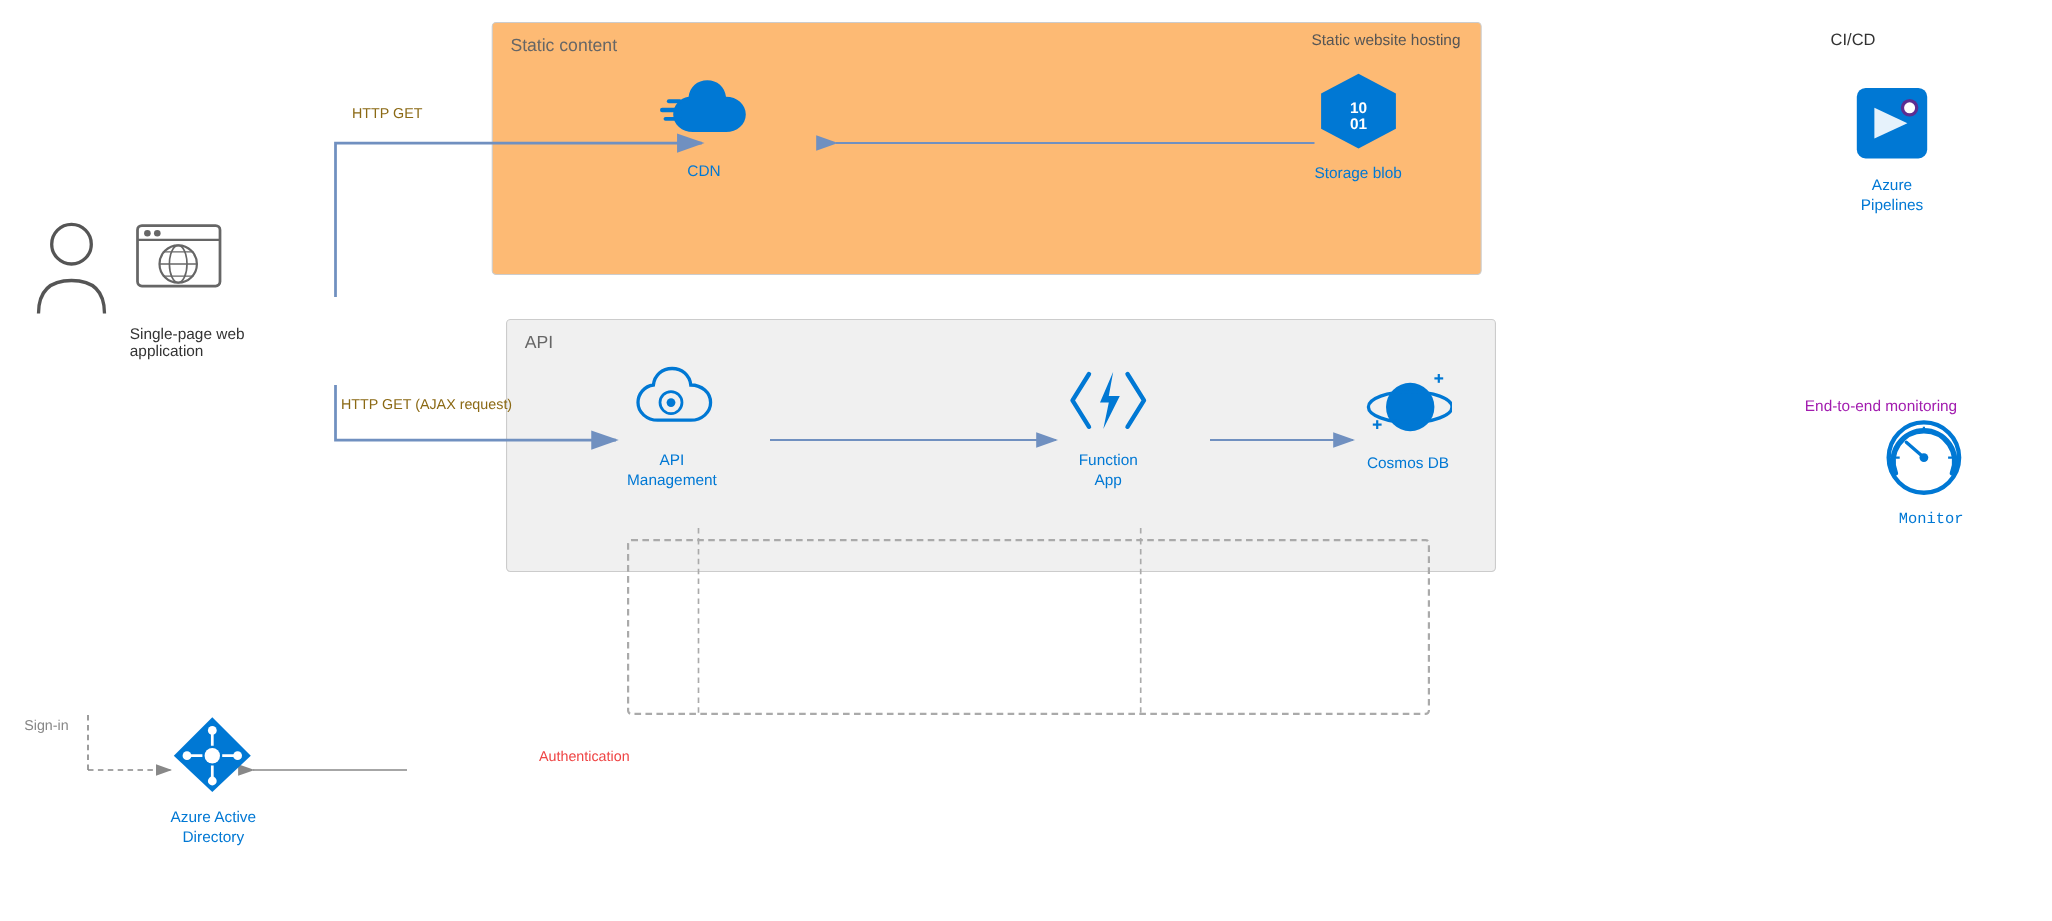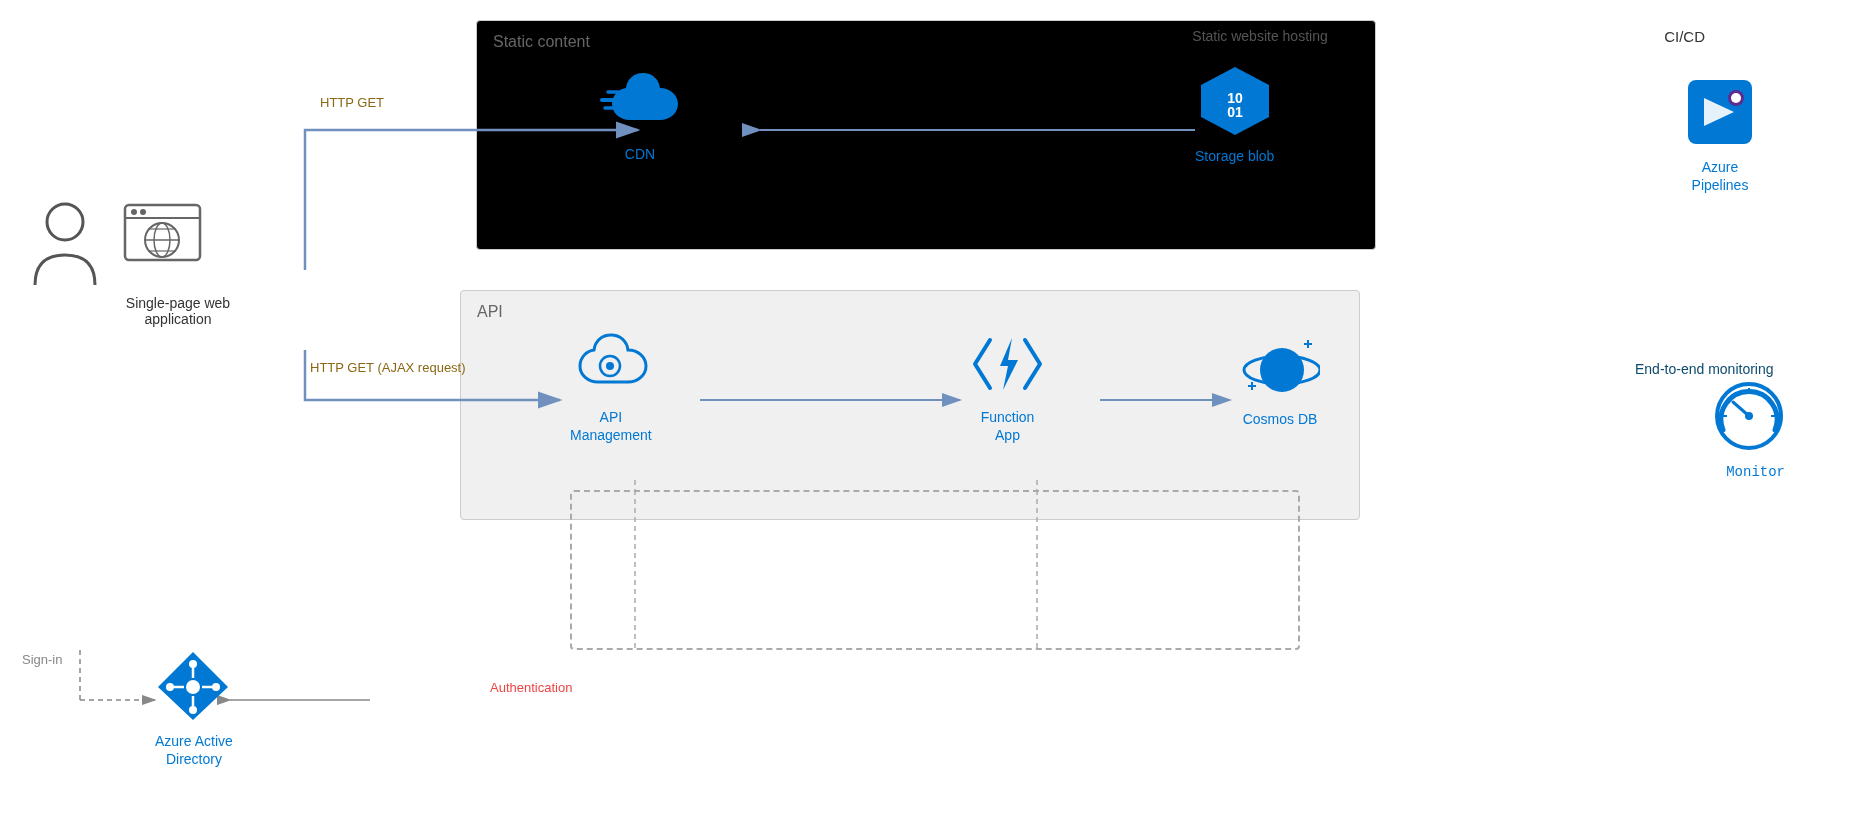--- a/index.html
+++ b/index.html
@@ -14,25 +14,25 @@
 
     .diagram-container {
       position: relative;
       width: 1865px;
       height: 837px;
     }
 
     
     .static-content-box {
       position: absolute;
-      left: 476px;
+      left: 447px;
       top: 20px;
       width: 900px;
       height: 230px;
-      background: #000000;
+      background: #fdba74;
       border: 1.5px solid #ccc;
       border-radius: 4px;
     }
 
     .api-box {
       position: absolute;
       left: 460px;
       top: 290px;
       width: 900px;
       height: 230px;
@@ -57,21 +57,21 @@
       top: 200px;
     }
 
     
     .spa-label {
       position: absolute;
       left: 118px;
       top: 295px;
       font-size: 14px;
       color: #333;
-      text-align: center;
+      text-align: left;
       width: 120px;
     }
 
     
     .icon-block {
       position: absolute;
       text-align: center;
     }
 
     .icon-label {
@@ -193,21 +193,21 @@
 
   <div style="position:absolute; left:490px; top:680px; font-size:13px; color:#ef4444;">Authentication</div>
 
   <div style="position:absolute; left:22px; top:652px; font-size:13px; color:#888;">Sign-in</div>
 
   <div style="position:absolute; left:1185px; top:28px; font-size:14px; color:#555; text-align:center; width:150px;">Static website
 hosting</div>
 
   <div style="position:absolute; right:160px; top:28px; font-size:15px; color:#333;">CI/CD</div>
 
-  <div style="position:absolute; right:80px; top:360px; font-size:14px; color:#0c4a6e; text-align:left; width:150px; line-height:1.3;">End-to-end
+  <div style="position:absolute; right:80px; top:360px; font-size:14px; color:#a21caf; text-align:center; width:150px; line-height:1.3;">End-to-end
 monitoring</div>
 
   <div class="user-icon">
     <svg width="70" height="90" viewBox="0 0 70 90" xmlns="http://www.w3.org/2000/svg">
       <circle cx="35" cy="22" r="18" fill="none" stroke="#555" stroke-width="3"></circle>
       <path d="M5 85 Q5 55 35 55 Q65 55 65 85" fill="none" stroke="#555" stroke-width="3"></path>
     </svg>
   </div>
 
   <div style="position:absolute; left:120px; top:200px;">

